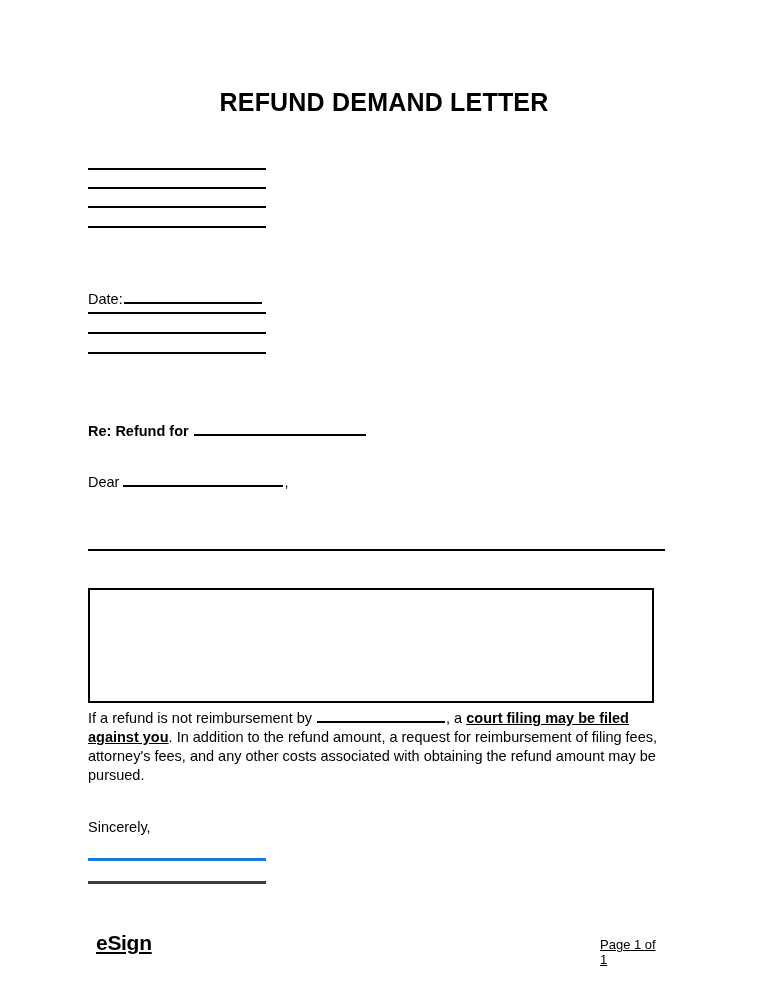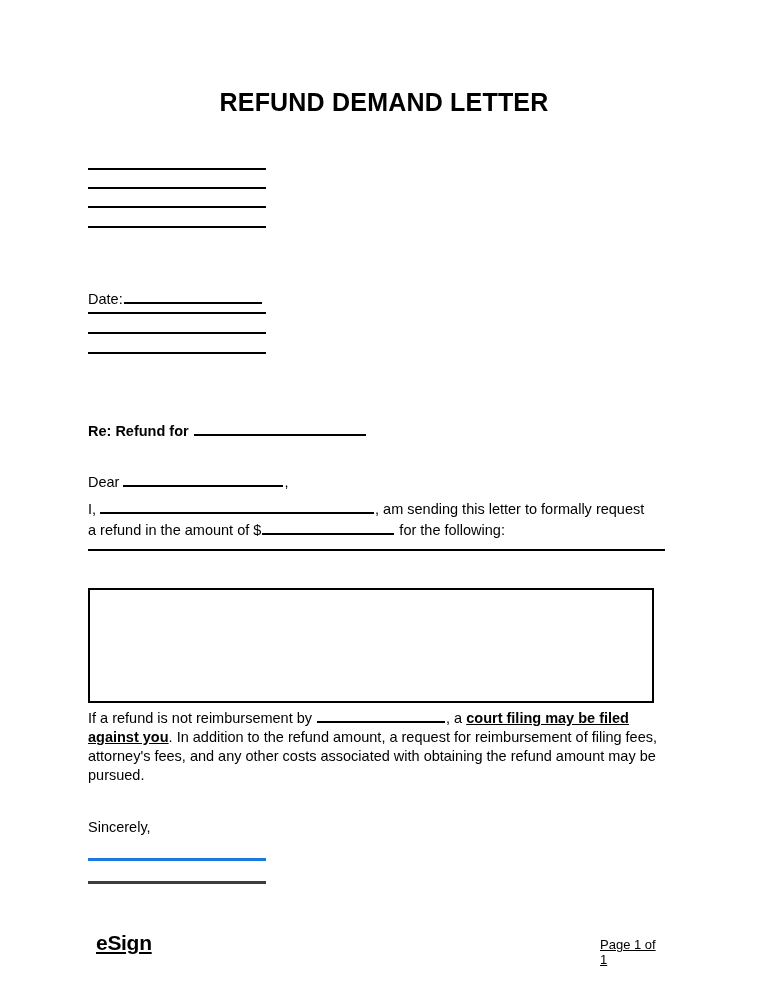--- a/index.html
+++ b/index.html
@@ -141,29 +141,20 @@
   <div class="rule" style="left:88px; top:352px; width:178px;"></div>
 
   <div class="row" style="left:88px; top:447px;">
     <span>Dear</span><span class="blank" style="width:160px; margin-left:4px;"></span><span>,</span>
   </div>
 
   <div class="row bold" style="left:88px; top:396px;">
     <span>Re: Refund for</span><span class="blank" style="width:172px; margin-left:5px;"></span>
   </div>
 
-  <div class="para" style="left:88px; top:498px; width:600px;">
-    <span class="row" style="position:static;">
-      <span>I,</span><span class="blank-inline" style="width:274px; margin-left:4px;"></span><span>, am sending this letter to formally request</span>
-    </span>
-    <br>
-    <span class="row" style="position:static;">
-      <span>a refund in the amount of $</span><span class="blank-inline" style="width:132px;"></span><span> for the following:</span>
-    </span>
-  </div>
 
   <div class="fullrule-wrap" style="left:88px; top:536px;">
     <span class="fullrule" style="width:580px;"></span><span>.</span>
   </div>
 
 
   <div class="reason-box" style="left:88px; top:588px; width:566px; height:115px;"></div>
 
   <div class="para" style="left:88px; top:707px; width:590px;">
     <span>If a refund is not reimbursement by</span><span class="blank-inline" style="width:128px; margin-left:5px;"></span><span>, a </span><span class="strongline">court filing may be filed against you</span><span>. In addition to the refund amount, a request for reimbursement of filing fees, attorney's fees, and any other costs associated with obtaining the refund amount may be pursued.</span>

